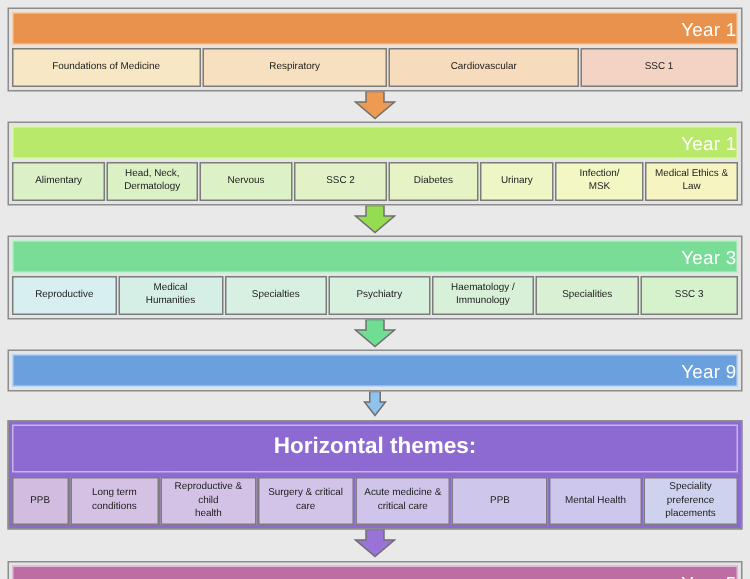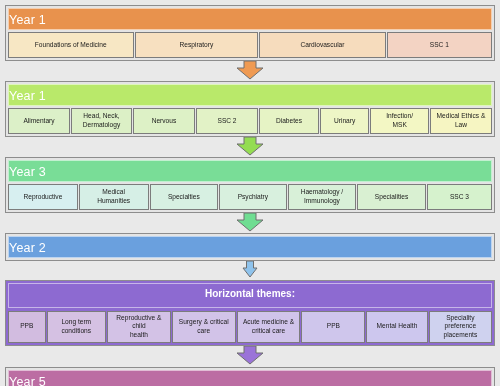--- a/index.html
+++ b/index.html
@@ -21,21 +21,21 @@
   .year-block{
     box-sizing:border-box;
     border:1px solid #8d8d8d;
     background:#e4e4e4;
     padding:2px;
   }
   .year-header{
     box-sizing:border-box;
     height:22px;
     line-height:22px;
-    text-align:left;
+    text-align:right;
     color:#ffffff;
     font-size:12.5px;
     letter-spacing:.2px;
     border:1px solid rgba(255,255,255,.55);
   }
   .modules{
     display:flex;
     margin-top:2px;
   }
   .module{
@@ -76,21 +76,21 @@
     margin-top:2px;
   }
   .themes-inner{
     box-sizing:border-box;
     border:1px solid rgba(255,255,255,.5);
     background:#8d6ad1;
     color:#ffffff;
     text-align:center;
     padding:3px 4px 5px 4px;
   }
-  .themes-title{font-size:10px;font-weight:bold;line-height:1.45;}
+  .themes-title{font-size:15px;font-weight:bold;line-height:1.45;}
   .themes-sub{font-size:9.5px;font-weight:bold;line-height:1.45;}
   .themes-modules{
     display:flex;
     margin-top:3px;
   }
 </style>
 </head>
 <body>
 
 <div class="page">
@@ -176,21 +176,21 @@
             <span>SSC 3</span>
           </div>
         </div>
       </div>
       <div class="arrow-wrap">
         <svg width="28" height="19" viewBox="0 0 28 19" style="position: absolute; left: 50%; transform: translateX(-50%);">
           <polygon points="8,0 20,0 20,7 27,7 14,18 1,7 8,7" fill="#6fdd92" stroke="#6f6f6f" stroke-width="1"></polygon>
         </svg>
       </div>
       <div class="year-block">
-        <div class="year-header" style="background: rgb(106, 160, 222);">Year 2</div>
+        <div class="year-header" style="background: rgb(106, 160, 222);">Year 9</div>
       </div>
       <div class="arrow-wrap" style="height: 17px;">
         <svg width="16" height="17" viewBox="0 0 16 17" class="arrow" style="position: absolute; left: 50%; transform: translateX(-50%);">
           <polygon points="4.5,0 11.5,0 11.5,7 15,7 8,16 1,7 4.5,7" fill="#8fc3ec" stroke="#6f6f6f" stroke-width="1"></polygon>
         </svg>
       </div>
       <div class="themes" style="background: rgb(141, 106, 209);">
         <div class="themes-inner" style="background: rgb(141, 106, 209);">
           <div class="themes-title">Horizontal themes:</div>
         </div>

